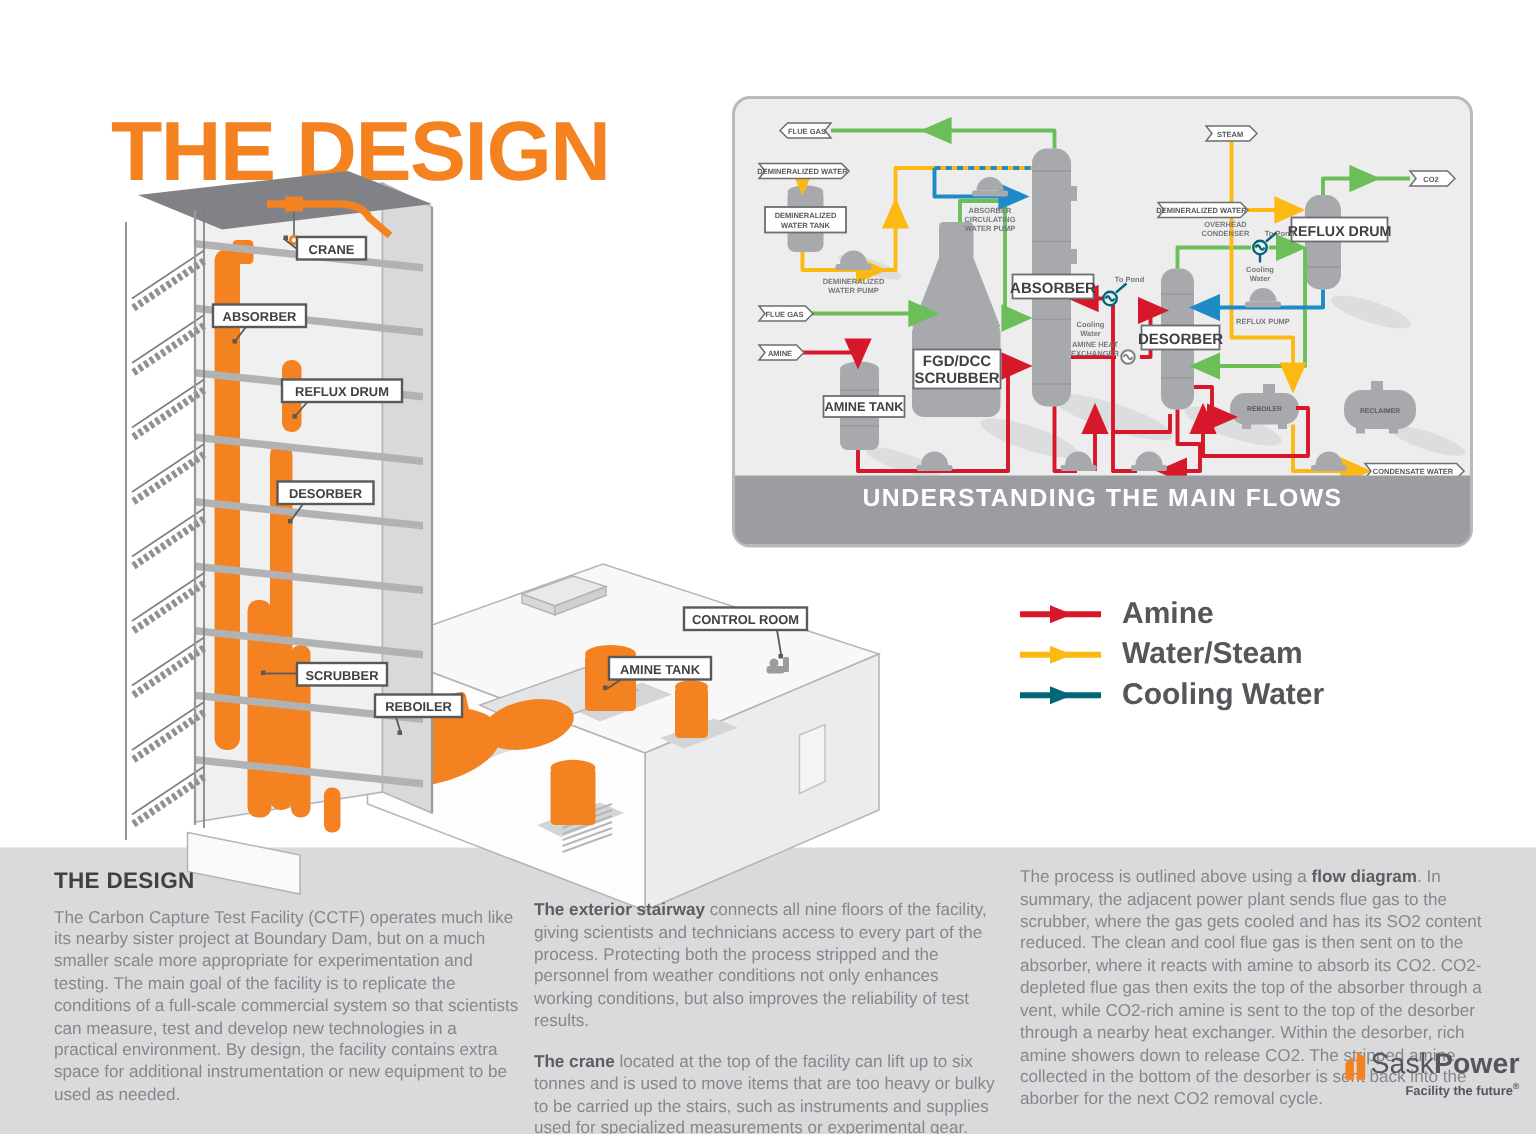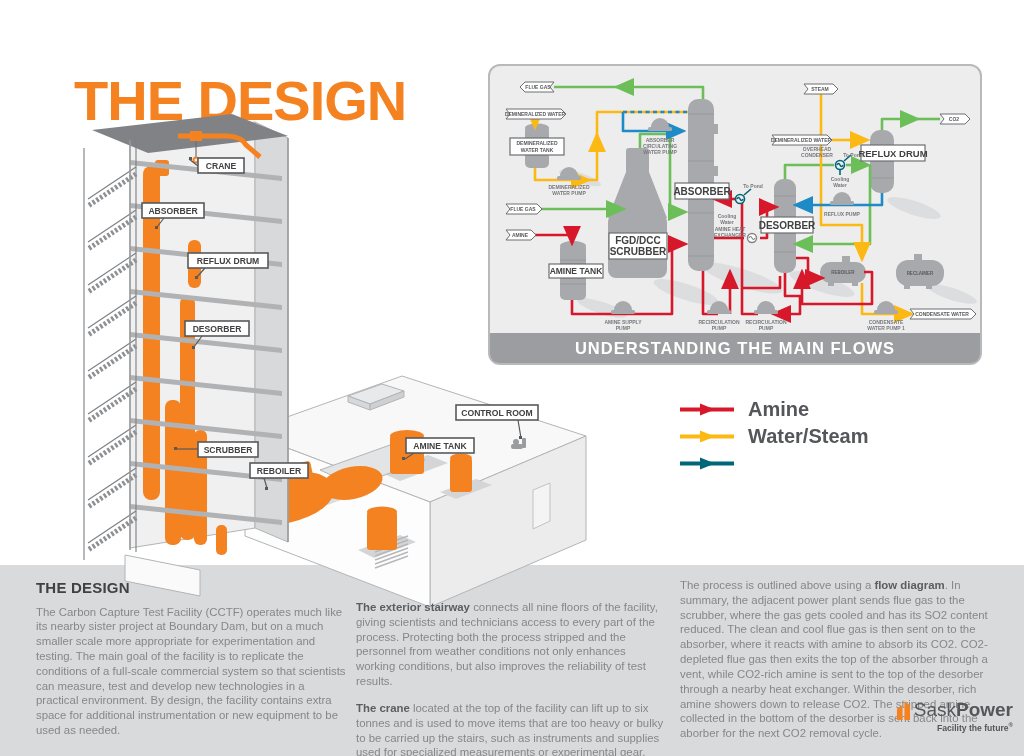--- a/index.html
+++ b/index.html
@@ -13,21 +13,21 @@
   .col{position:absolute;color:#85878a;font-size:11.4px;line-height:1.3;}
   .col h3{margin:0 0 7px 0;font-size:15px;color:#414042;letter-spacing:.2px;}
   .col p{margin:0 0 12px 0;}
   .col b{color:#5b5d60;}
   #col1{left:36px;top:578px;width:312px;}
   #col2{left:356px;top:600px;width:312px;}
   #col3{left:680px;top:578px;width:322px;}
   
   #flow-panel{left:488px;top:64px;width:494px;height:301px;background:#ededee;
       border:2px solid #b7b9bb;border-radius:12px;box-sizing:border-box;}
-  #flow-banner{position:absolute;left:0;bottom:0;width:100%;height:30px;background:#9b9da0;
+  #flow-banner{position:absolute;left:0;bottom:0;width:100%;height:46px;background:#9b9da0;
       border-radius:0 0 9px 9px;color:#ffffff;font-weight:bold;font-size:16.5px;
       letter-spacing:1px;text-align:center;line-height:30px;}
   #flow-svg{position:absolute;left:0;top:0;}
   
   #legend{left:680px;top:396px;width:330px;}
   .lrow{display:flex;align-items:center;height:27px;}
   .lrow svg{margin-right:14px;}
   .lrow span{font-size:20px;font-weight:bold;color:#54565a;}
   
   text{font-family:"Liberation Sans",sans-serif;}
@@ -451,20 +451,21 @@
       <line x1="0" y1="6.5" x2="54" y2="6.5" stroke-width="4" stroke="#FDB913"></line>
       <polygon points="20,0.5 35,6.5 20,12.5" fill="#FDB913"></polygon>
     </svg>
       <span>Water/Steam</span>
   </div>
   <div class="lrow">
     <svg width="54" height="13">
       <line x1="0" y1="6.5" x2="54" y2="6.5" stroke-width="4" stroke="#006778"></line>
       <polygon points="20,0.5 35,6.5 20,12.5" fill="#006778"></polygon>
     </svg>
+      <span>Cooling Water</span>
   </div>
 </div>
 
 <div id="col1" class="col">
   <h3>THE DESIGN</h3>
   <p>The Carbon Capture Test Facility (CCTF) operates much like its nearby sister project at Boundary Dam, but on a much smaller scale more appropriate for experimentation and testing. The main goal of the facility is to replicate the conditions of a full-scale commercial system so that scientists can measure, test and develop new technologies in a practical environment. By design, the facility contains extra space for additional instrumentation or new equipment to be used as needed.</p>
 </div>
 
 <div id="col2" class="col">
   <p><b>The exterior stairway</b><span> connects all nine floors of the facility, giving scientists and technicians access to every part of the process.  Protecting both the process stripped and the personnel from weather conditions not only enhances working conditions, but also improves the reliability of test results.</span></p>

